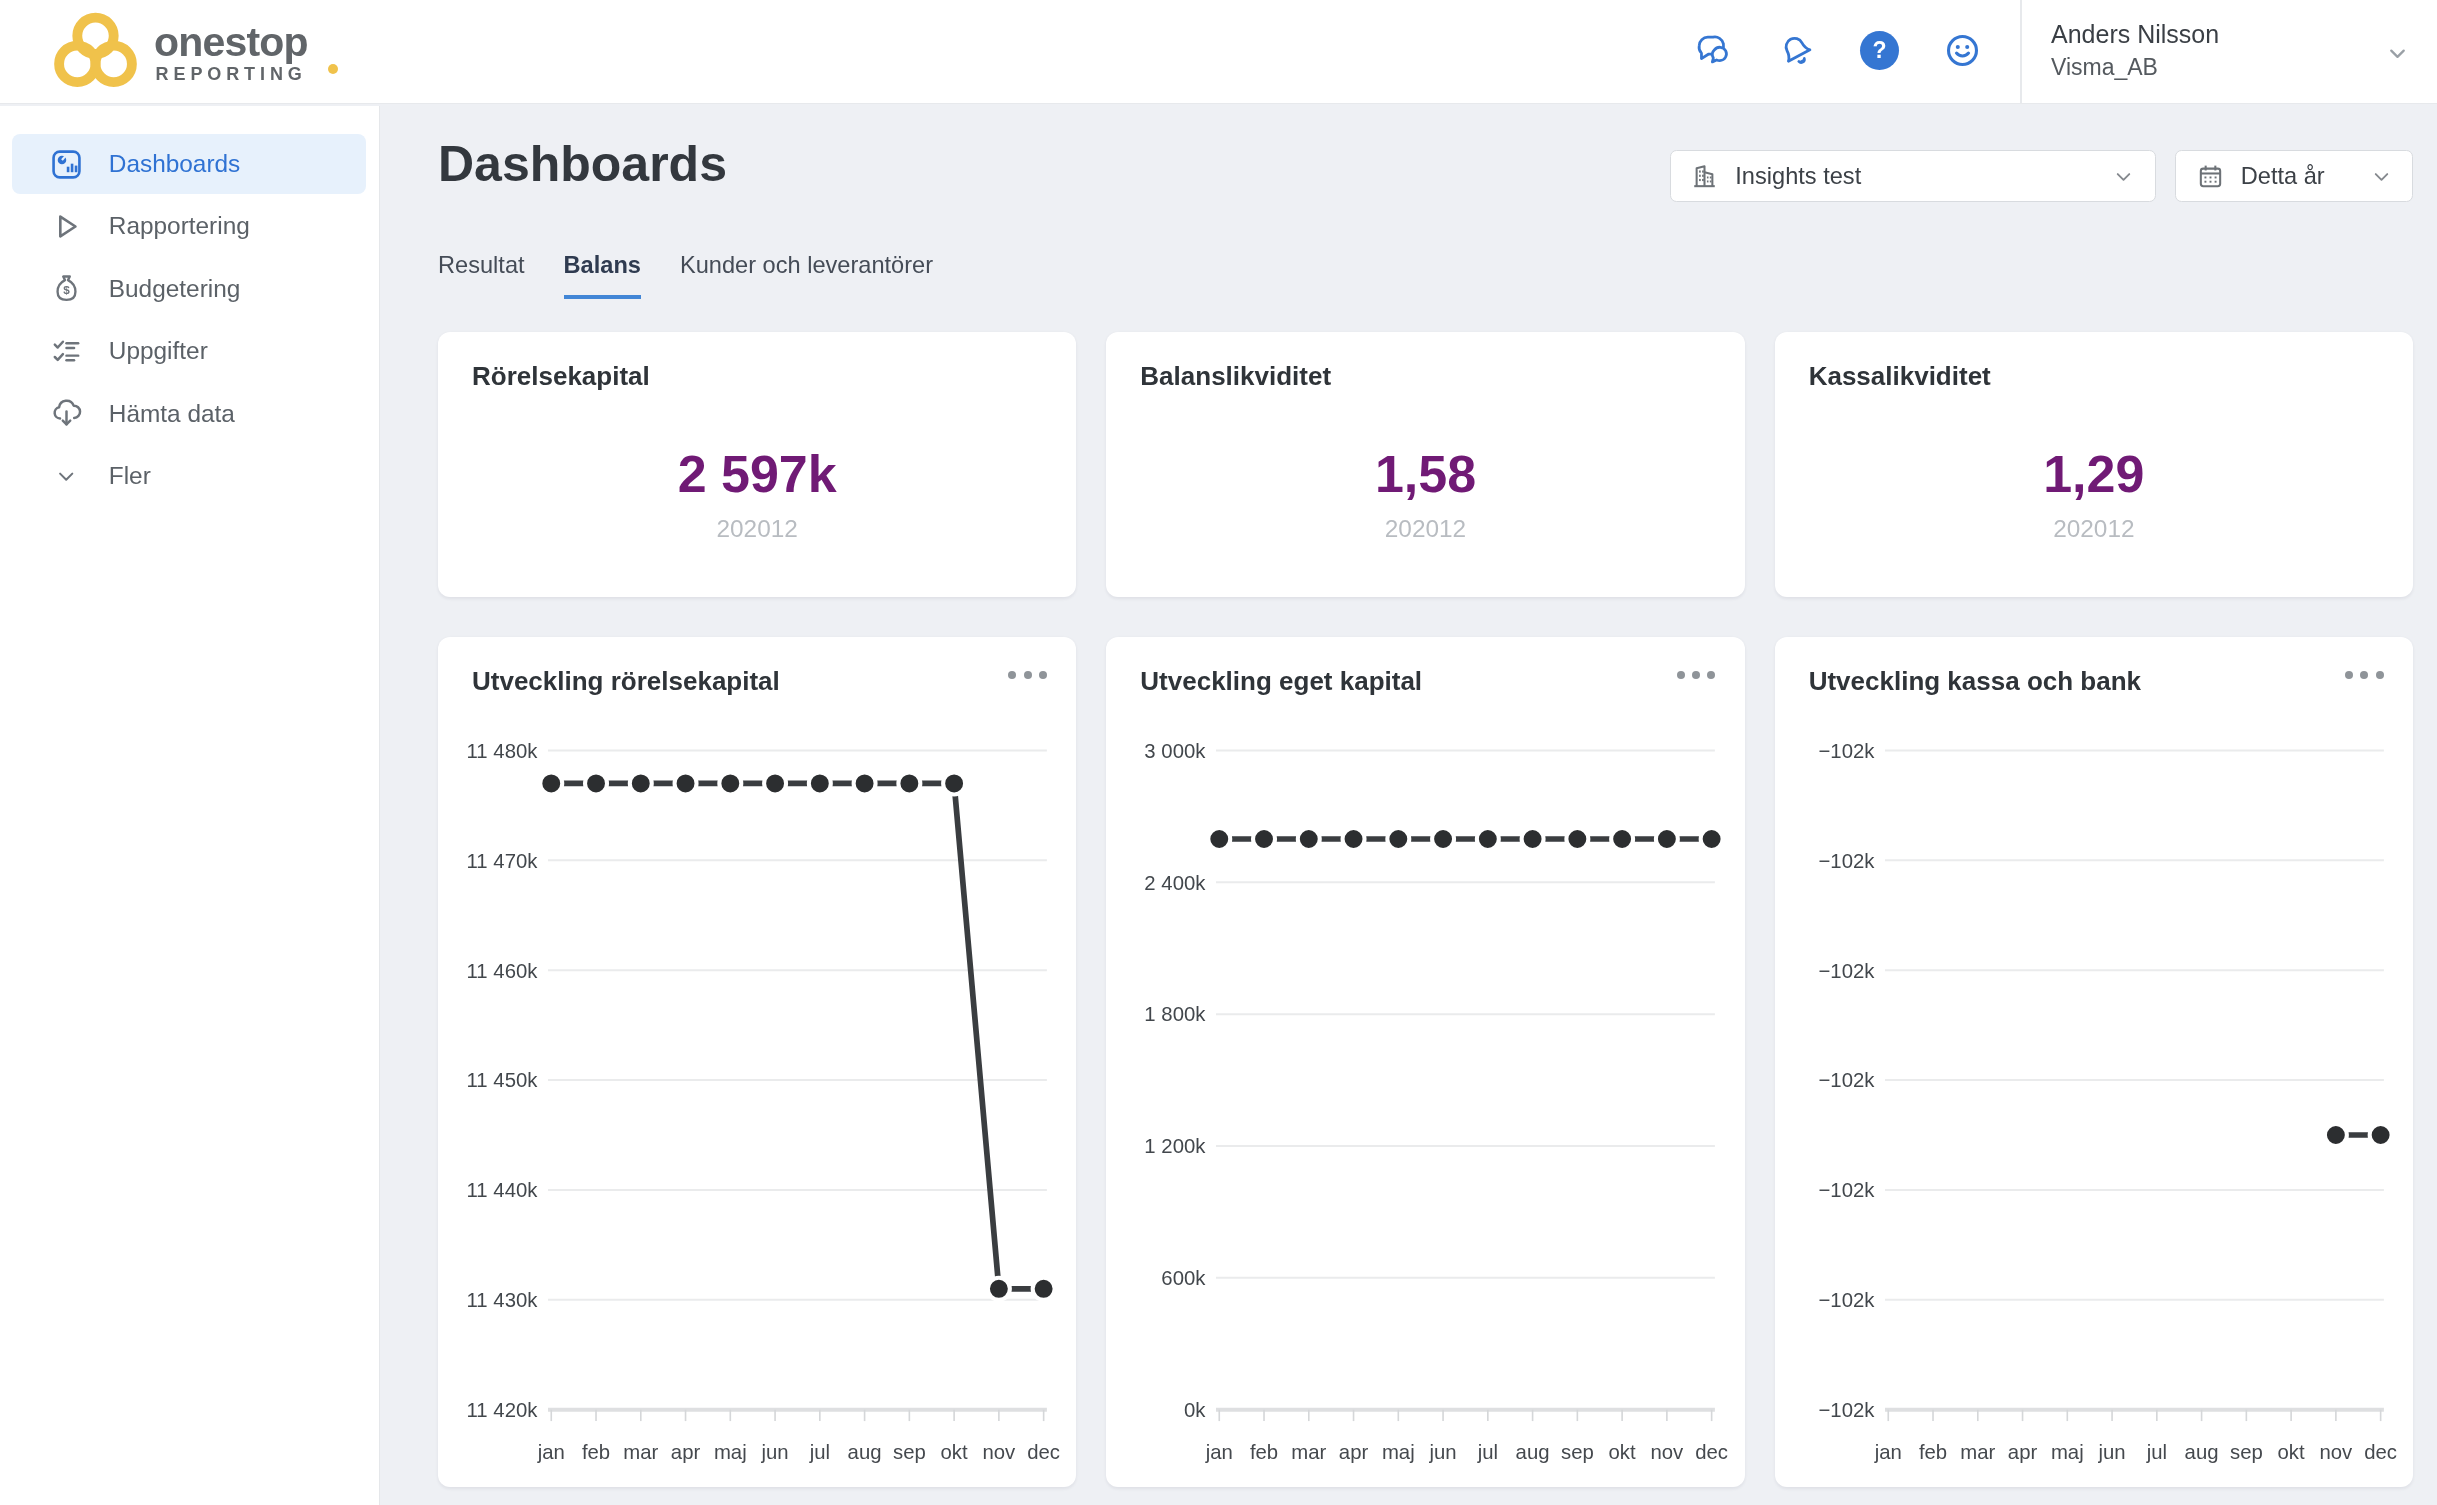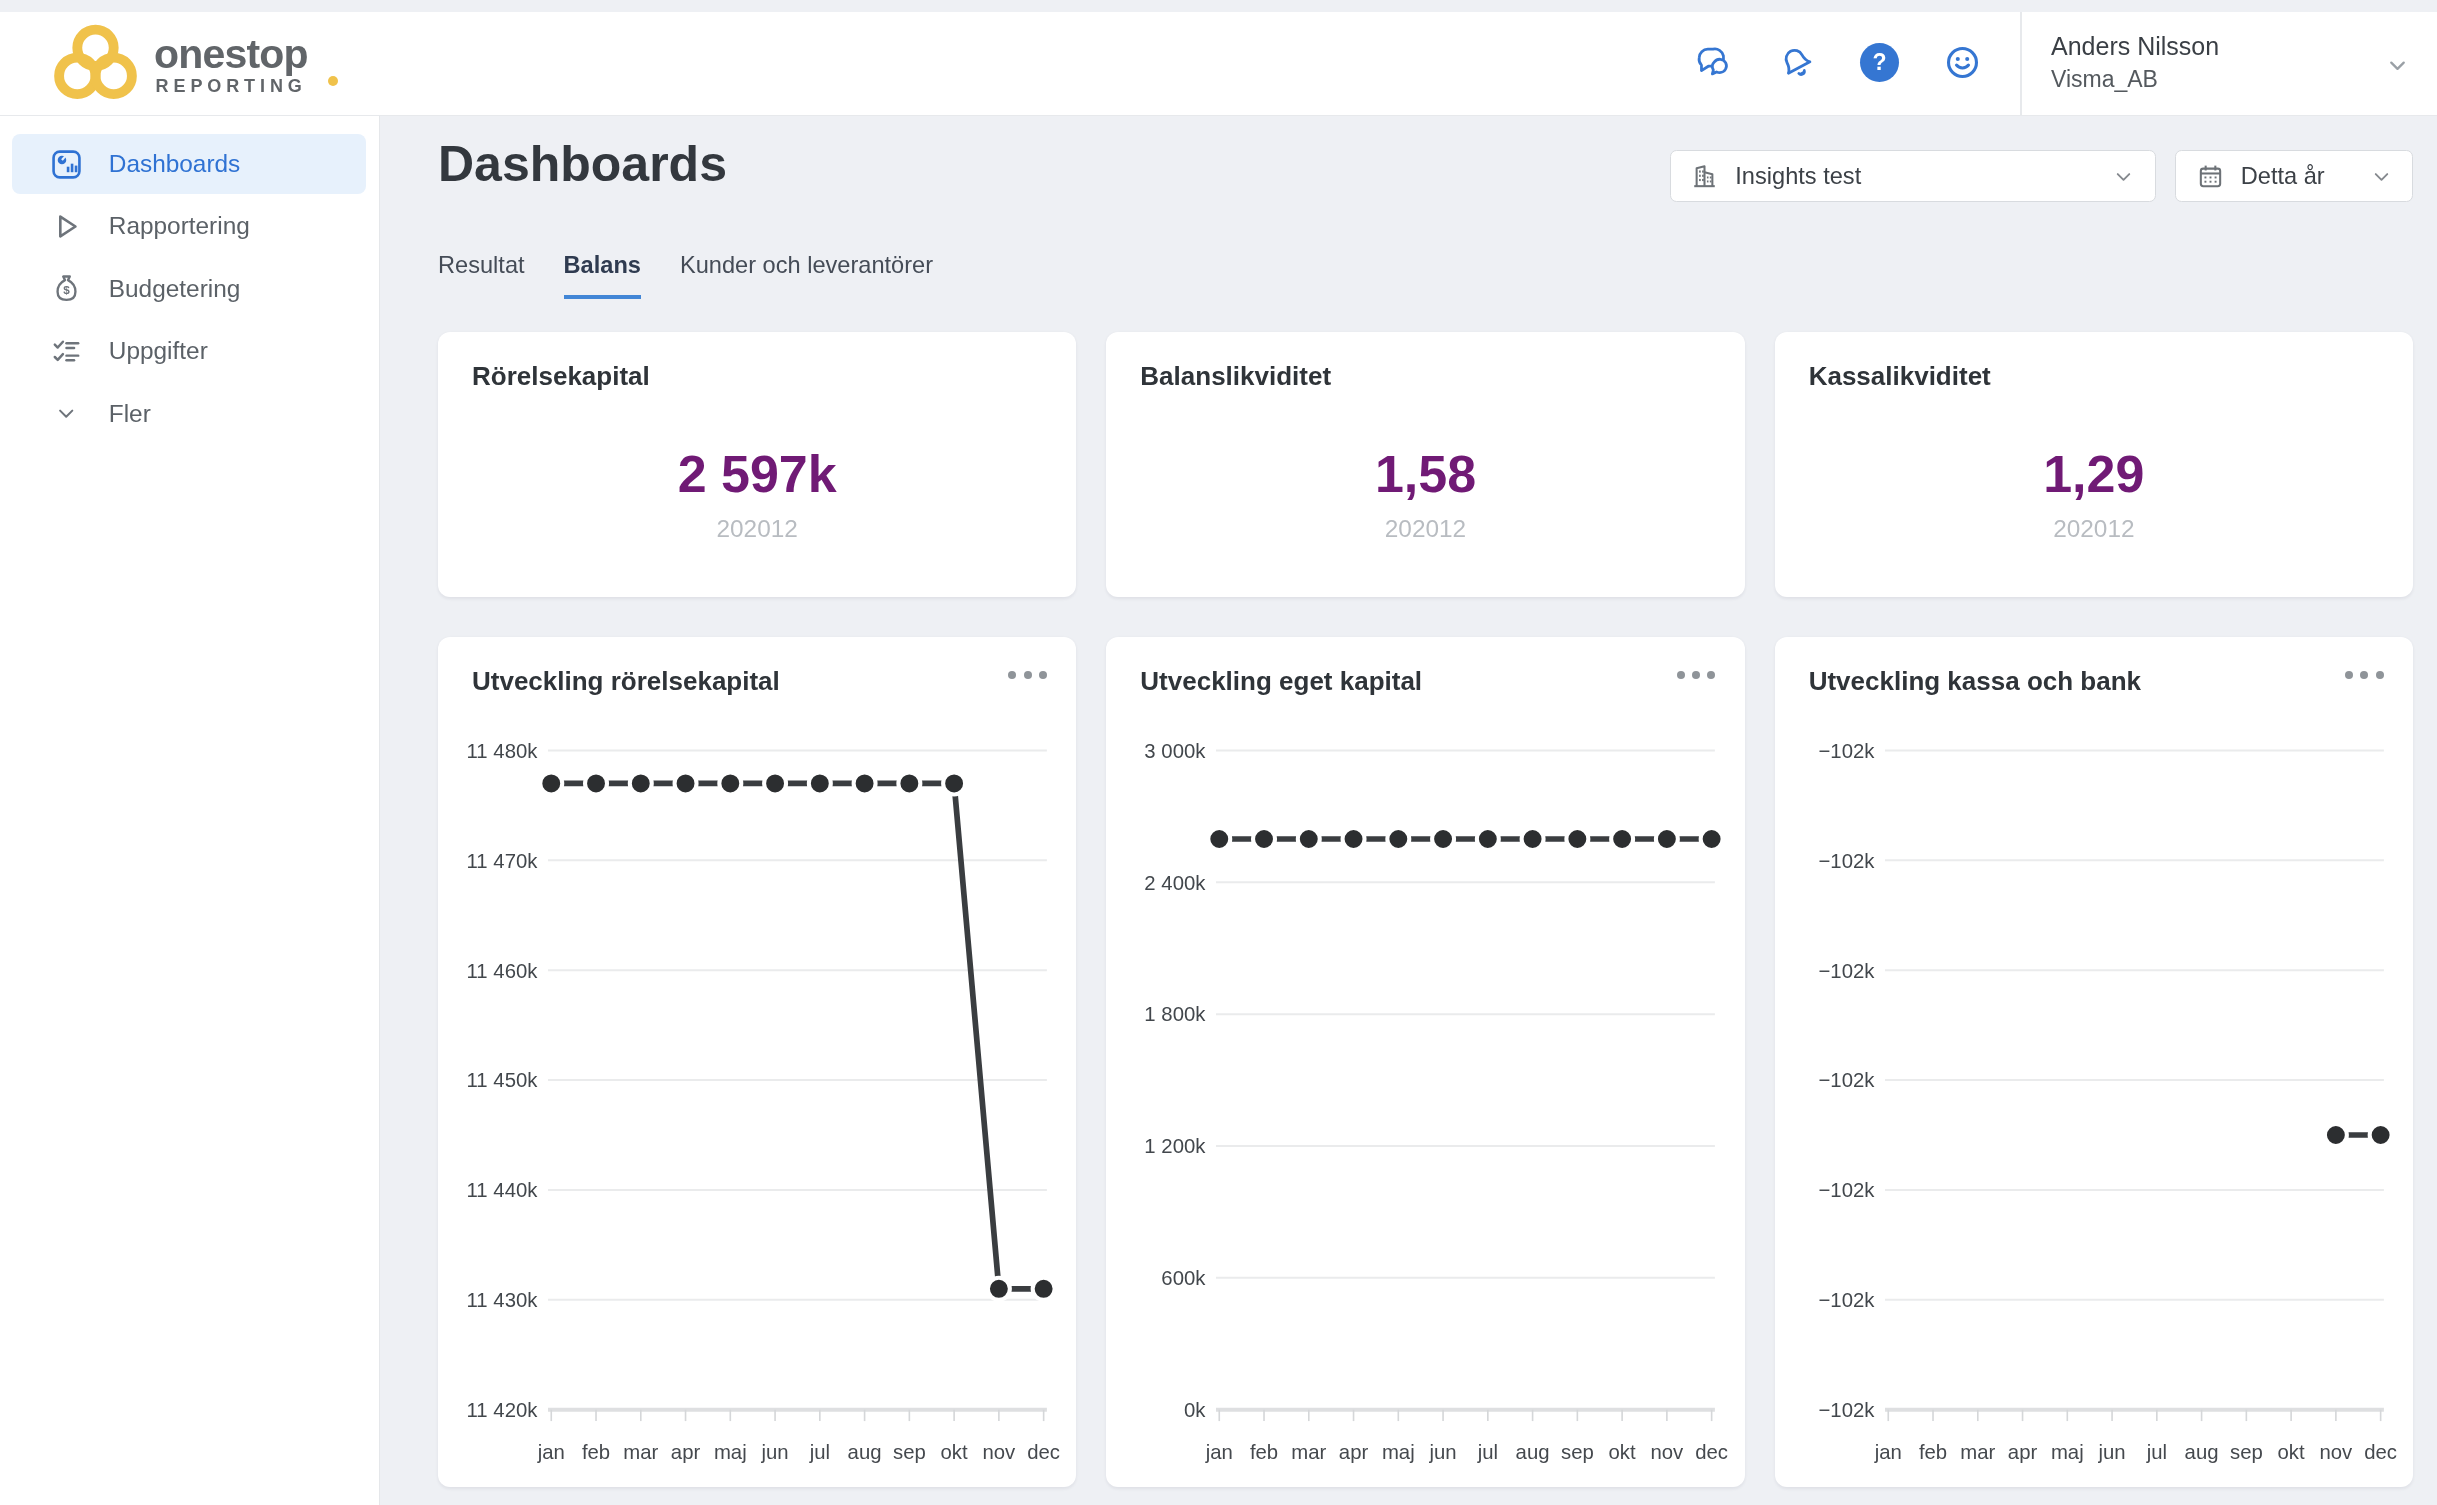--- a/index.html
+++ b/index.html
@@ -1,21 +1,21 @@
 <!DOCTYPE html>
 <html style="font-size:13px"><head>
 <meta charset="utf-8">
 <style>
   * { margin:0; padding:0; box-sizing:border-box; }
   html,body { width:2438px; height:1505px; overflow:hidden; }
   body { font-family:"Liberation Sans", sans-serif; background:#eef0f4; color:#3a3f45; }
   .screen { position:relative; width:2438px; height:1505px; }
 
   
-  .topbar { position:absolute; top:12px; left:0; right:0; height:104px; background:#fff;
+  .topbar { position:absolute; top:0; left:0; right:0; height:104px; background:#fff;
             border-bottom:1.6px solid #e7e9ec; z-index:5; }
   .logo { position:absolute; left:50px; top:9.8px; display:flex; align-items:center; gap:13px; }
   .logo-text { display:flex; flex-direction:column; }
   .logo-brand { font-size:41px; font-weight:bold; color:#616569; letter-spacing:-0.8px; line-height:44px; }
   .logo-sub-row { display:flex; align-items:flex-start; gap:21px; margin-top:0px; padding-left:1.6px;}
   .logo-sub { font-size:18px; font-weight:bold; color:#616569; letter-spacing:4.9px; }
   .logo-dot { width:10.6px; height:10.6px; border-radius:50%; background:#f0c24b; }
 
   .topbar-actions { position:absolute; top:31px; right:456px; display:flex; gap:44px; align-items:center; }
   .action { width:39px; height:39px; color:#3576d2; cursor:pointer; display:flex; align-items:center; justify-content:center; }
@@ -186,20 +186,30 @@
             <line x1="12" y1="6" x2="20.5" y2="6"></line>
               <line x1="12" y1="9.4" x2="17.5" y2="9.4"></line>
             <path d="M3.5 16l2.1 2.1 3.8-4.2"></path>
             <line x1="12" y1="15" x2="20.5" y2="15"></line>
               <line x1="12" y1="18.4" x2="17.5" y2="18.4"></line>
           </svg>
         </span>
         <span class="nav-label">Uppgifter</span>
       </div>
 
+      <div class="nav-item">
+        <span class="nav-icon">
+          <svg viewBox="0 0 24 24" fill="none" stroke="currentColor" stroke-width="1.8" stroke-linecap="round" stroke-linejoin="round">
+            <path d="M7.3 15.6a4.1 4.1 0 0 1-.7-8.1 5.5 5.5 0 0 1 10.6-1.2 4.2 4.2 0 0 1 .4 8.9"></path>
+            <line x1="12" y1="10.5" x2="12" y2="19.8"></line>
+            <path d="M9.3 17.2l2.7 2.7 2.7-2.7"></path>
+          </svg>
+        </span>
+        <span class="nav-label">Hämta data</span>
+      </div>
 
       <div class="nav-item">
         <span class="nav-icon">
           <svg viewBox="0 0 24 24" fill="none" stroke="currentColor" stroke-width="2" stroke-linecap="round" stroke-linejoin="round" style="width:24.4px;height:24.4px;">
             <path d="M6 9.5l6 6 6-6"></path>
           </svg>
         </span>
         <span class="nav-label">Fler</span>
       </div>
 

